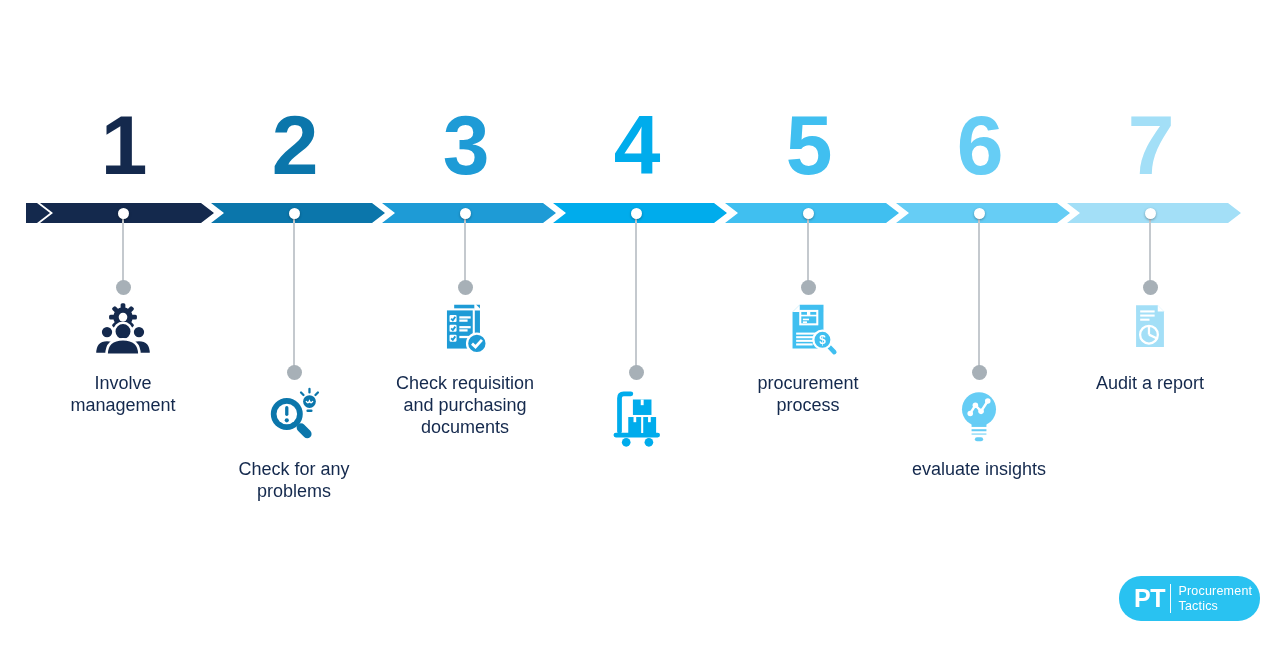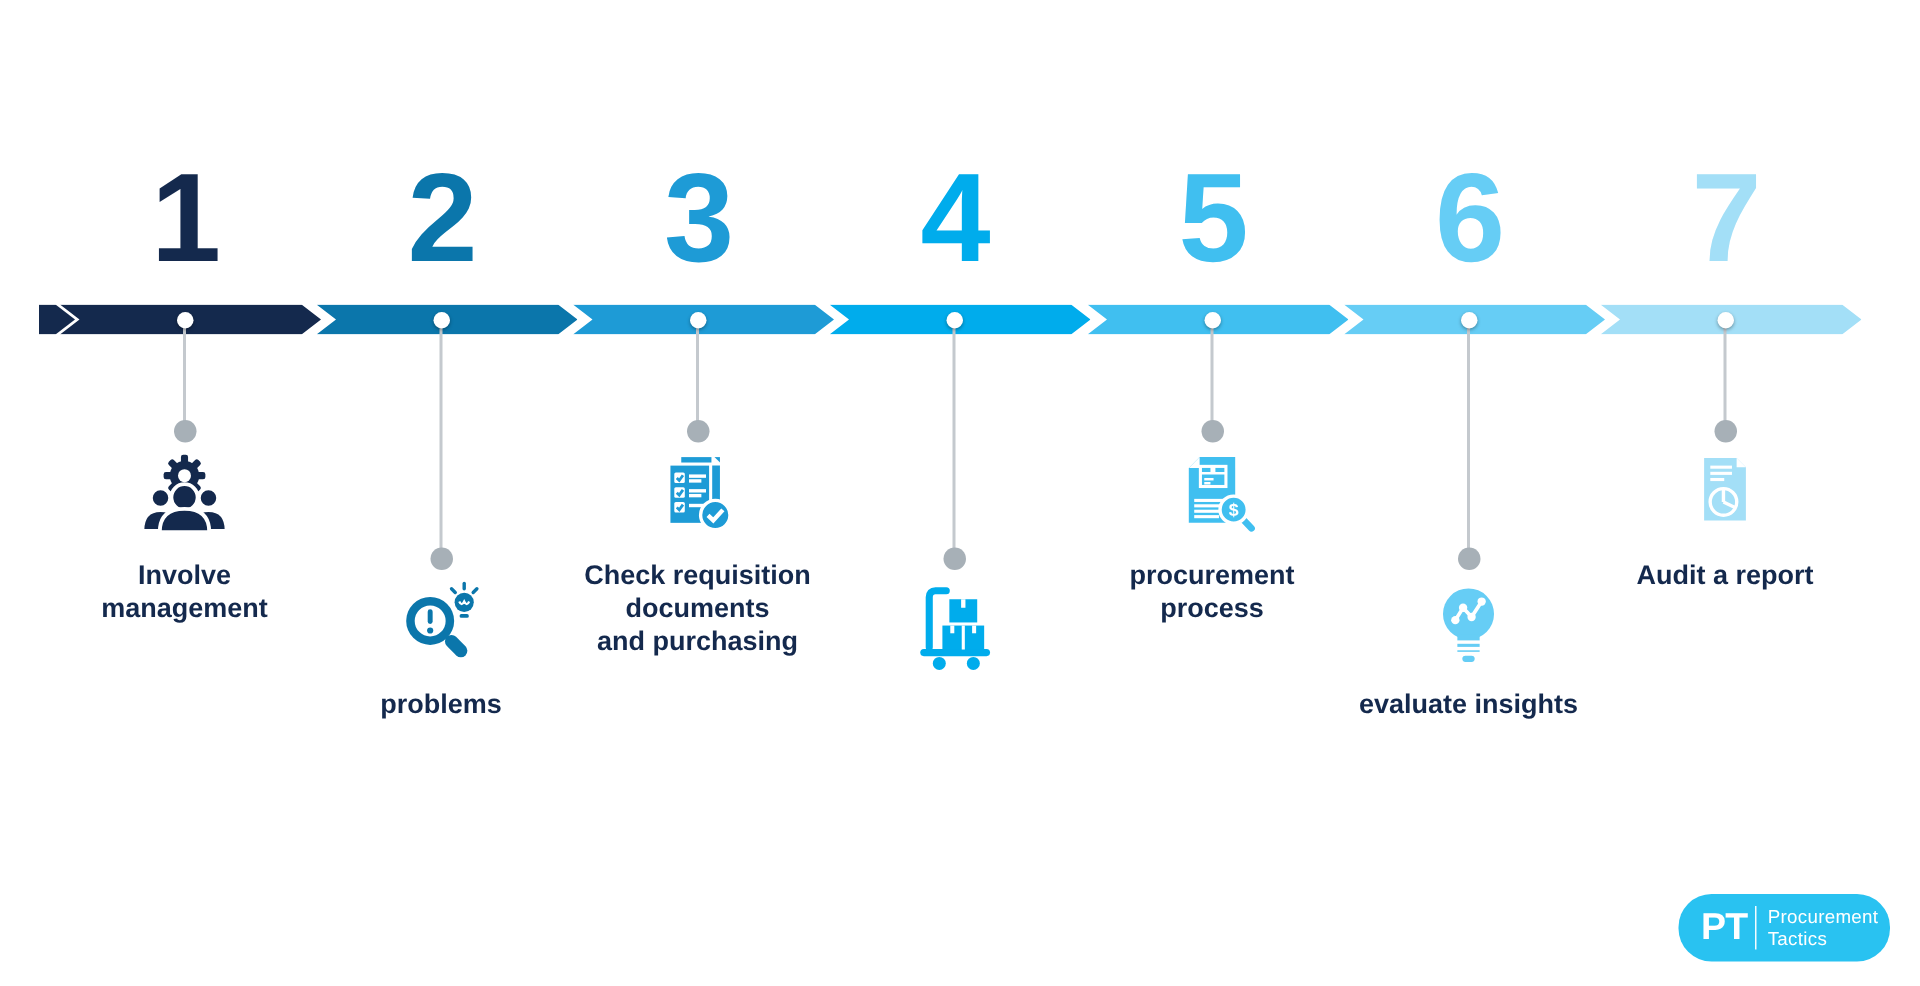--- a/index.html
+++ b/index.html
@@ -21,24 +21,24 @@
   .row-low  .connector{height:156px;}
   .enddot{position:absolute;left:calc(var(--cx) - 7.5px);width:15px;height:15px;border-radius:50%;
        background:var(--enddot,#A7B0B7);z-index:2;}
   .row-high .enddot{top:279.5px;}
   .row-low  .enddot{top:364.5px;}
   .icon{position:absolute;width:66px;height:66px;left:calc(var(--cx) - 33px);}
   .row-high .icon{top:297px;}
   .row-low  .icon{top:383px;}
   .icon svg{width:100%;height:100%;display:block;}
   .label{position:absolute;width:200px;left:calc(var(--cx) - 100px);text-align:center;
-       font-size:18px;font-weight:bold;line-height:22px;color:var(--labelcolor,#14294D);}
+       font-size:18px;font-weight:normal;line-height:22px;color:var(--labelcolor,#14294D);}
   .row-high .label{top:372px;}
   .row-low  .label{top:458px;}
-  .logo{position:absolute;left:1119px;top:596px;width:141px;height:45px;border-radius:22px;
+  .logo{position:absolute;left:1119px;top:576px;width:141px;height:45px;border-radius:22px;
        display:flex;align-items:center;padding-left:15px;box-sizing:border-box;}
   .logo .abbr{color:#fff;font-size:25px;font-weight:bold;letter-spacing:-.5px;}
   .logo .div{width:1.5px;height:29px;background:rgba(255,255,255,.95);margin:0 7px 0 5px;}
   .logo .names{color:#fff;font-size:12.5px;line-height:15px;font-weight:normal;letter-spacing:.2px;}
 </style>
 </head>
 <body>
 
 <div class="canvas" style="--bg: #FFFFFF; --labelcolor: #14294D; --connector: #C4C9CE; --enddot: #A7B0B7; --marker: #FFFFFF;">
 
@@ -93,20 +93,21 @@
     <path d="M43.8,17.5 c1,2.2 2.1,2.2 3.2,0 c1.1,2.2 2.2,2.2 3.2,0" stroke="#fff" stroke-width="1.5" fill="none"></path>
     <rect x="44" y="25.6" width="6" height="2.4" rx="1.2" fill="currentColor"></rect>
     <rect x="-4.2" y="-1" width="8.4" height="17" rx="4.2" fill="currentColor" transform="translate(36.5,41) rotate(-45)"></rect>
     <circle cx="25" cy="30" r="15.5" fill="currentColor"></circle>
     <circle cx="25" cy="30" r="10" fill="#fff"></circle>
     <rect x="23.4" y="22.4" width="3.2" height="9.6" rx="1.6" fill="currentColor"></rect>
     <circle cx="25" cy="36.2" r="2" fill="currentColor"></circle>
   </svg>
         </div>
     <div class="label">
+          <div>Check for any</div>
           <div>problems</div>
         </div>
   </div>
       <div class="step row-high" style="--cx: 465px;">
     <div class="num" style="color: rgb(30, 155, 214);">3</div>
     <div class="seg" style="background: rgb(30, 155, 214);"></div>
     <div class="dot"></div>
     <div class="connector"></div>
     <div class="enddot"></div>
     <div class="icon">
@@ -126,22 +127,22 @@
       <rect x="17" y="36.5" width="6.8" height="6.8" rx="1" fill="#fff"></rect>
       <polyline points="18.6,40 20.2,41.6 22.6,38.2" stroke="currentColor" stroke-width="1.8" fill="none"></polyline>
       <rect x="26.5" y="37.7" width="11" height="2.2" fill="#fff"></rect>
     </g>
     <circle cx="43.5" cy="45" r="9.5" fill="currentColor" stroke="#fff" stroke-width="2.2"></circle>
     <polyline points="38.8,45.2 42.2,48.4 48.4,41.6" stroke="#fff" stroke-width="2.8" fill="none"></polyline>
   </svg>
         </div>
     <div class="label">
           <div>Check requisition</div>
+          <div>and purchasing</div>
           <div>documents</div>
-          <div>and purchasing</div>
         </div>
   </div>
       <div class="step row-low" style="--cx: 636px;">
     <div class="num" style="color: rgb(0, 172, 236);">4</div>
     <div class="seg" style="background: rgb(0, 172, 236);"></div>
     <div class="dot"></div>
     <div class="connector"></div>
     <div class="enddot"></div>
     <div class="icon">
           <svg viewBox="0 0 64 64" style="color: rgb(0, 172, 236);">

